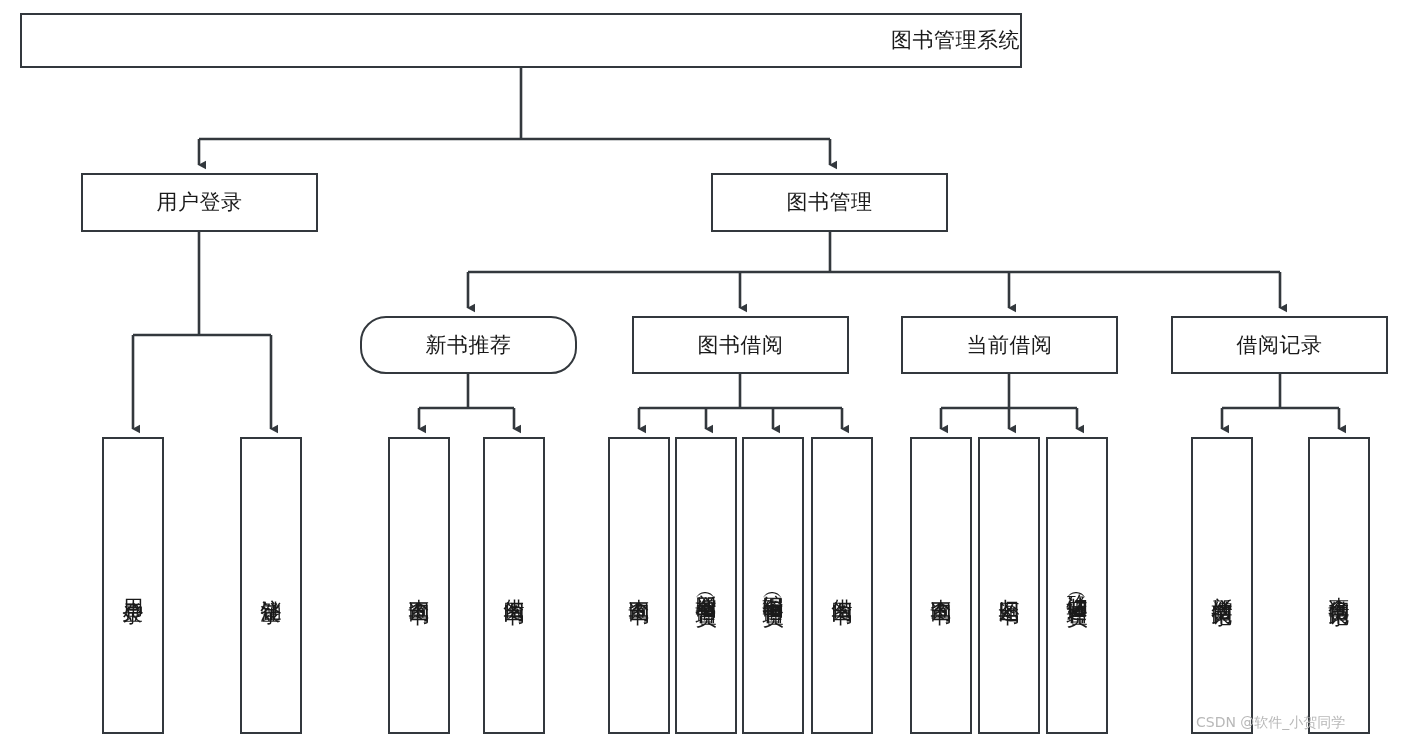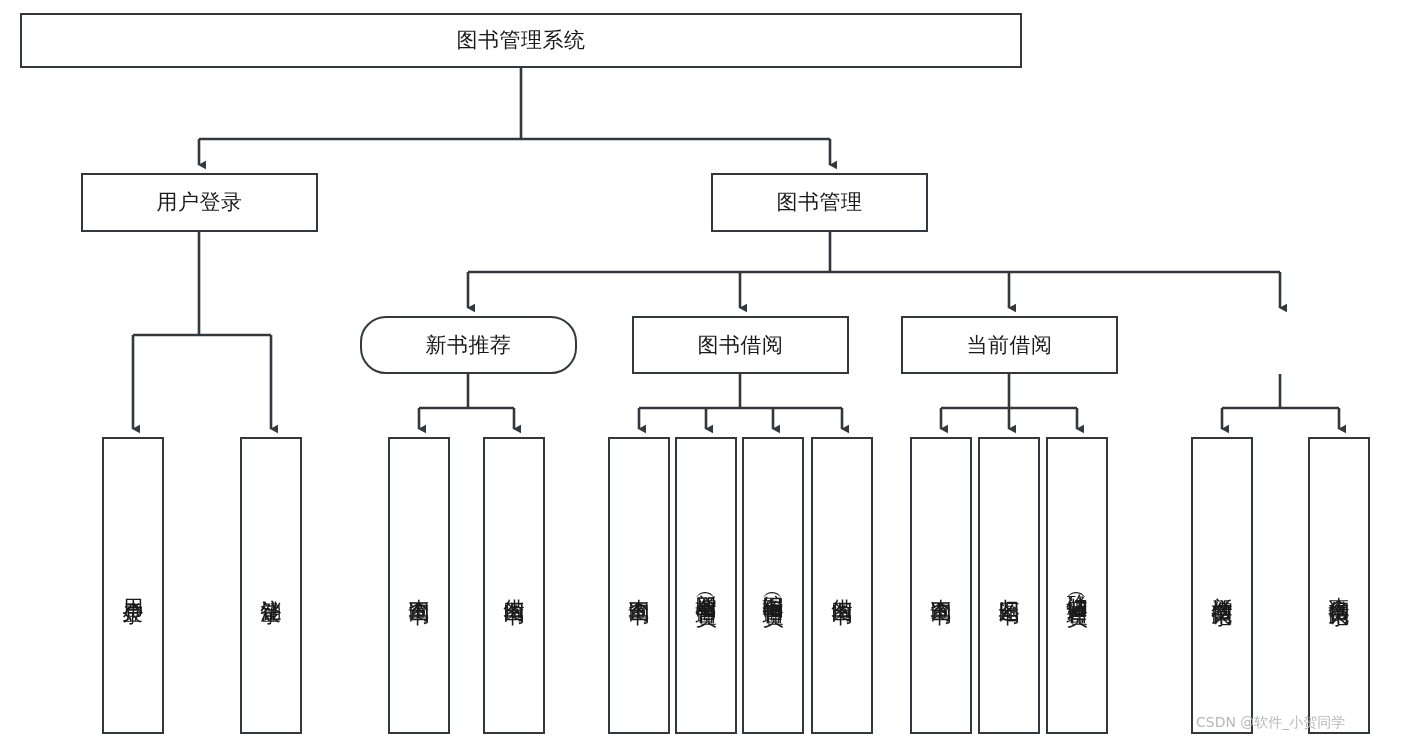--- a/index.html
+++ b/index.html
@@ -118,40 +118,43 @@
       <path d="M 1009 408 L 1009 429" marker-end="url(#arrowhead)"></path>
       <path d="M 1077 408 L 1077 429" marker-end="url(#arrowhead)"></path>
 
       <path d="M 1280 374 L 1280 408"></path>
       <path d="M 1222 408 L 1339 408"></path>
       <path d="M 1222 408 L 1222 429" marker-end="url(#arrowhead)"></path>
       <path d="M 1339 408 L 1339 429" marker-end="url(#arrowhead)"></path>
     </g>
   </svg>
 
-  <div class="node-box horizontal" style="left:20px; top:13px; width:1002px; height:55px;">
+  <div class="node-box horizontal" style="left:20px; top:13px; width:1002px; height:55px;justify-content:flex-end;">
     <span class="node-label">图书管理系统</span>
   </div>
 
   <div class="node-box horizontal" style="left:81px; top:173px; width:237px; height:59px;">
     <span class="node-label">用户登录</span>
   </div>
-  <div class="node-box horizontal" style="left:711px; top:173px; width:217px; height:59px;">
+  <div class="node-box horizontal" style="left:711px; top:173px; width:237px; height:59px;">
     <span class="node-label">图书管理</span>
   </div>
 
   <div class="node-box horizontal" style="left:360px; top:316px; width:217px; height:58px;border-radius:26px;">
     <span class="node-label">新书推荐</span>
   </div>
   <div class="node-box horizontal" style="left:901px; top:316px; width:217px; height:58px;">
     <span class="node-label">当前借阅</span>
   </div>
   <div class="node-box horizontal" style="left:632px; top:316px; width:217px; height:58px;">
     <span class="node-label">图书借阅</span>
   </div>
+  <div class="node-box horizontal" style="left:1171px; top:316px; width:217px; height:58px;">
+    <span class="node-label">借阅记录</span>
+  </div>
 
   <div class="node-box vertical" style="left:102px; top:437px; width:62px; height:297px;">
     <span class="node-label">用户登录</span>
   </div>
   <div class="node-box vertical" style="left:240px; top:437px; width:62px; height:297px;">
     <span class="node-label">注销登录</span>
   </div>
 
   <div class="node-box vertical" style="left:388px; top:437px; width:62px; height:297px;">
     <span class="node-label">查询图书</span>

